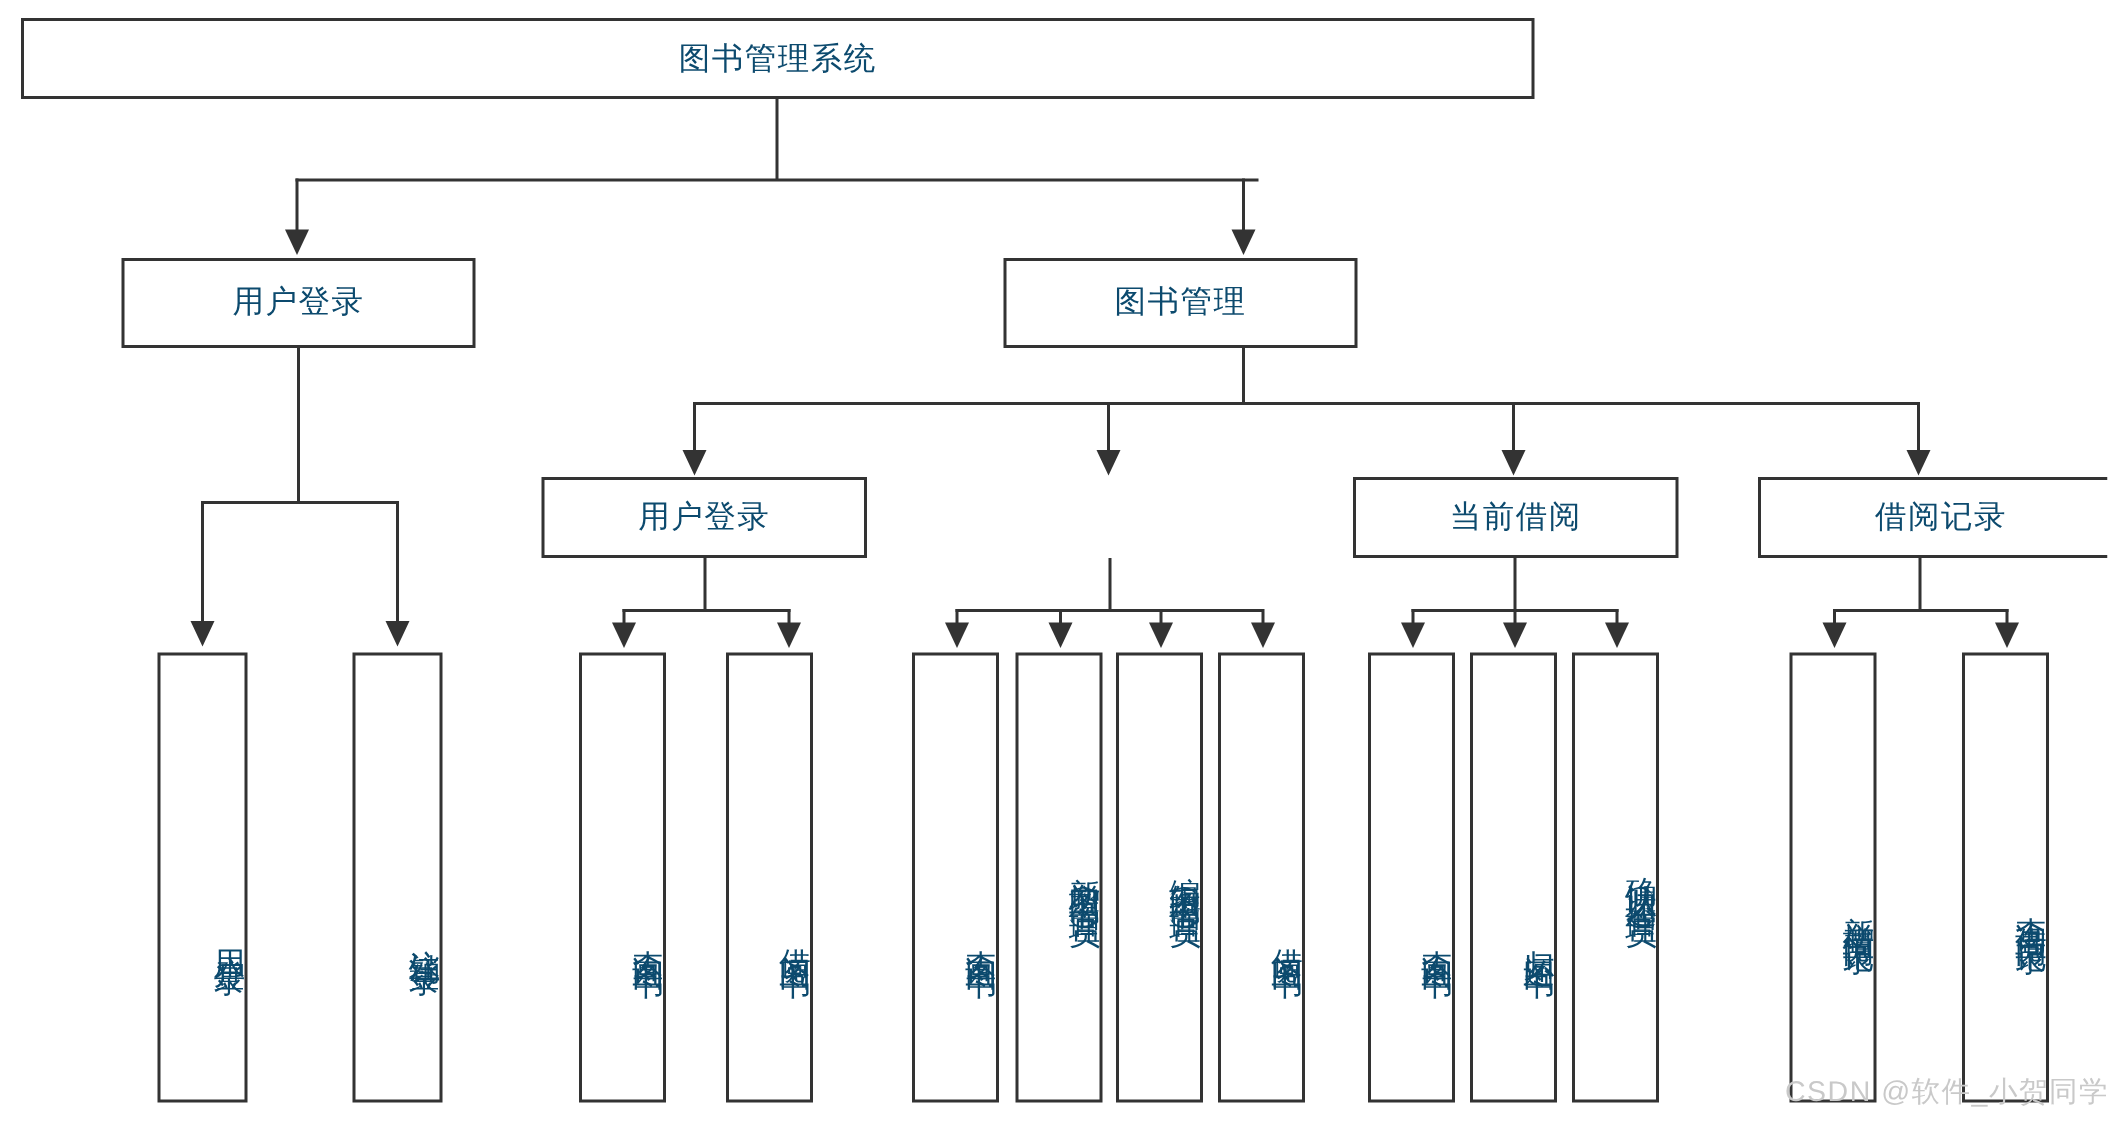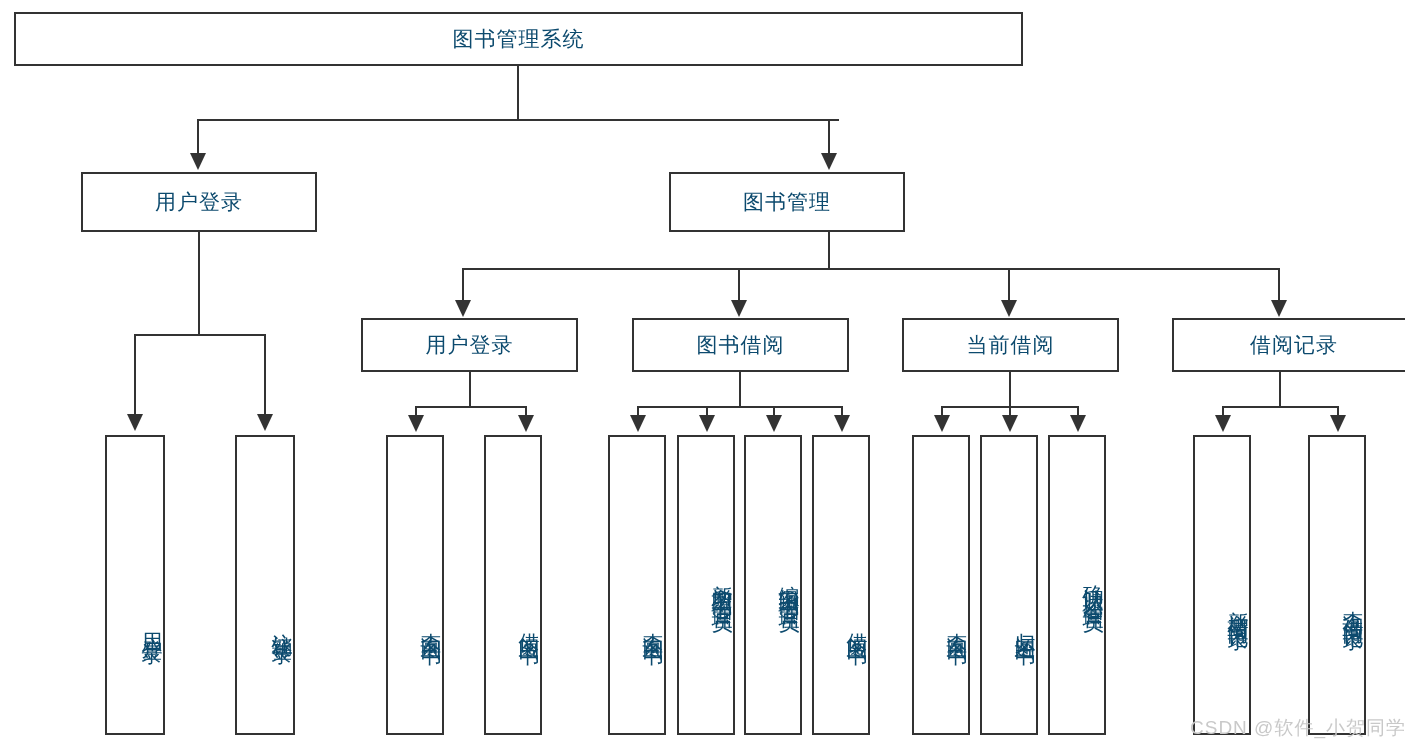--- a/index.html
+++ b/index.html
@@ -120,23 +120,20 @@
 
   <div class="edge edge-v" style="left:1008px; top:268px; width:2px; height:34px;"></div>
   <div class="arrow" style="left:1001px; top:300px;"></div>
 
   <div class="edge edge-v" style="left:1278px; top:268px; width:2px; height:34px;"></div>
   <div class="arrow" style="left:1271px; top:300px;"></div>
 
   <div class="node node-h" style="left:361px; top:318px; width:217px; height:54px;">
     <span>用户登录</span>
   </div>
-  <div class="node node-h" style="left:632px; top:318px; width:217px; height:54px;">
-    <span>图书借阅</span>
-  </div>
   <div class="node node-h" style="left:902px; top:318px; width:217px; height:54px;text-align:center;">
     <span>当前借阅</span>
   </div>
   <div class="node node-h" style="left:1172px; top:318px; width:244px; height:54px;">
     <span>借阅记录</span>
   </div>
 
   <div class="edge edge-v" style="left:469px; top:372px; width:2px; height:36px;"></div>
   <div class="edge edge-h" style="left:415px; top:406px; width:112px; height:2px;"></div>
   <div class="edge edge-v" style="left:415px; top:406px; width:2px; height:12px;"></div>

